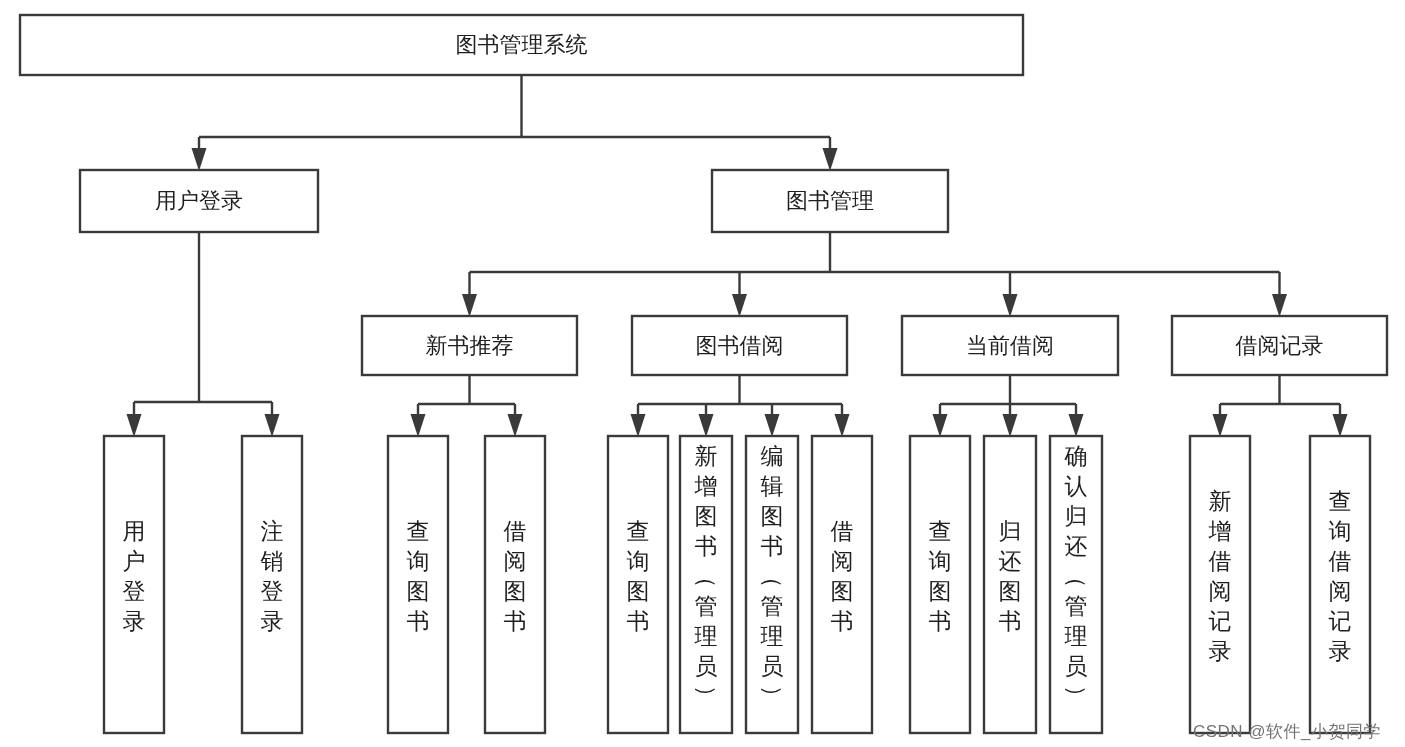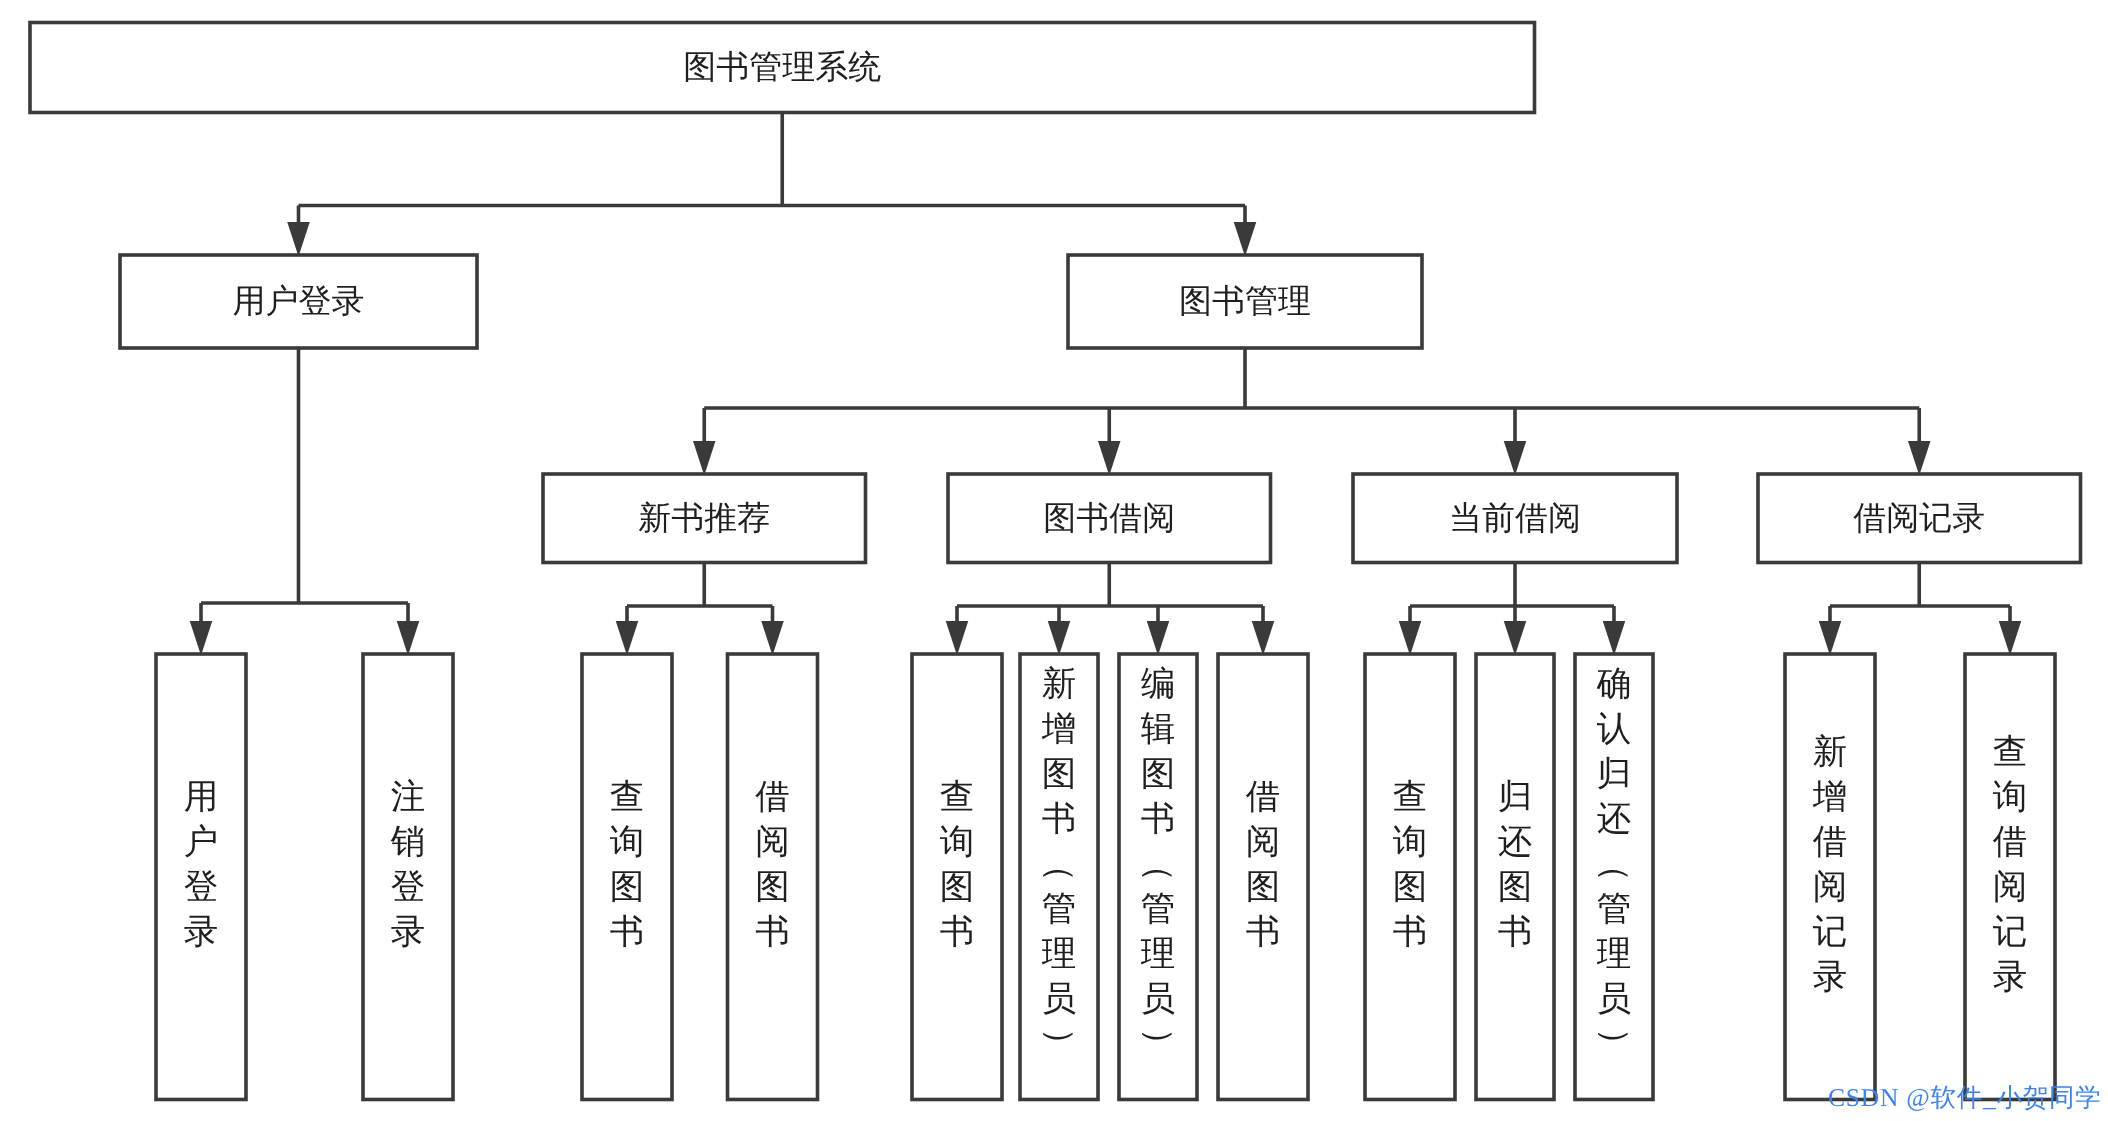--- a/index.html
+++ b/index.html
@@ -49,25 +49,25 @@
     stroke-width: 2.4;
     fill: none;
     stroke-linecap: butt;
   }
   .arrow-head {
     fill: #3a3a3a;
     stroke: none;
   }
   .watermark {
     position: absolute;
-    right: 4px;
+    right: 24px;
     bottom: 4px;
-    font-family: Liberation Serif, serif;
+    font-family: Liberation Sans, sans-serif;
     font-size: 17px;
-    color: #3b82f6;
+    color: #737373;
     white-space: nowrap;
     letter-spacing: 0.5px;
     user-select: none;
   }
 </style>
 </head>
 <body>
 
 <div id="diagram-root">
   <svg class="canvas" id="canvas" viewBox="0 0 1405 747">

